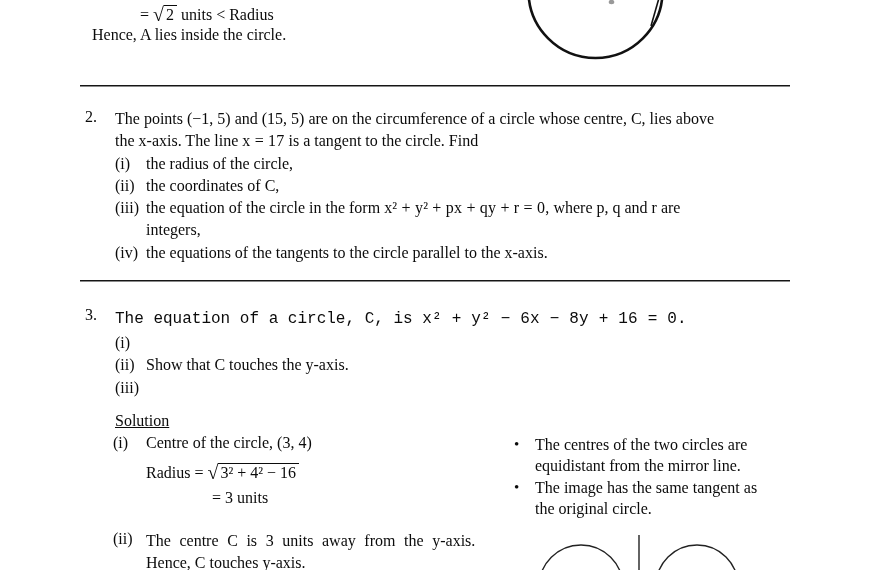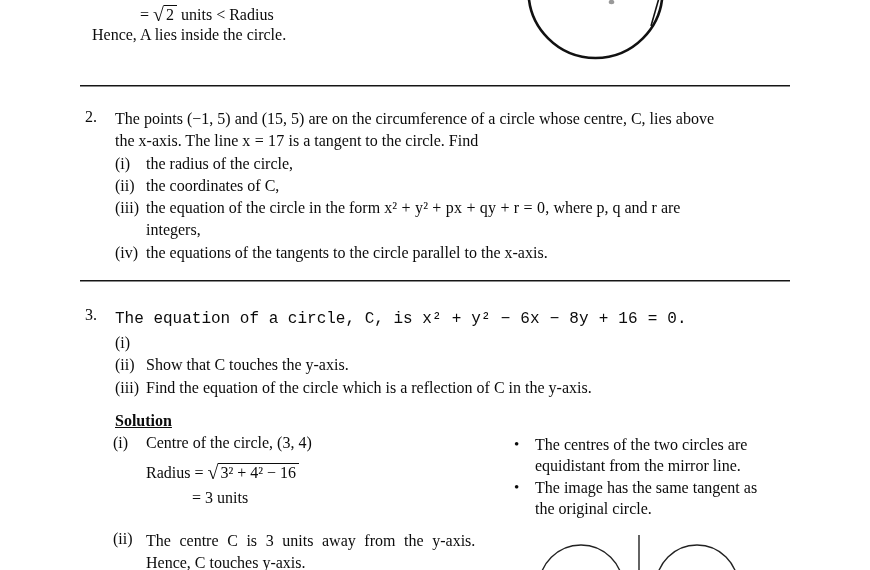--- a/index.html
+++ b/index.html
@@ -23,21 +23,21 @@
   .qline { line-height: 22.3px; white-space: nowrap; }
   .qline-tall { line-height: 26px; white-space: nowrap; font-family: Liberation Mono, monospace; }
   .subitem { display: flex; line-height: 22.3px; }
   .sublabel { width: 31px; flex: none; }
   .subtext { white-space: nowrap; }
   
   .math { letter-spacing: 0.2px; }
   .sqrt-sign { font-size: 20px; position: relative; top: 1px; }
   .radicand { display: inline-block; border-top: 1.5px solid #0b0b0b; padding: 0 3px 0 2px; }
   
-  .sol-heading { font-weight: bold; text-decoration: underline; }
+  .sol-heading { font-weight: normal; text-decoration: underline; }
   .note { display: flex; line-height: 21.4px; }
   .note-bullet { width: 21px; flex: none; font-size: 15px; }
   .justified-line { word-spacing: 4.6px; white-space: nowrap; }
   svg { display: block; }
 </style>
 </head>
 <body>
 
 <div class="abs line" style="left:140px; top:2px;"><span>= </span><span class="sqrt-sign">√</span><span class="radicand">2</span><span> units  &lt; Radius</span></div>
 <div class="abs line" style="left:92px; top:26px;">Hence, A lies inside the circle.</div>
@@ -87,34 +87,33 @@
     <div class="qline-tall"><span>The equation of a circle, C, is </span><span class="math">x² + y² − 6x − 8y + 16 = 0.</span></div>
     <div class="subitem">
       <div class="sublabel">(i)</div>
     </div>
     <div class="subitem">
       <div class="sublabel">(ii)</div>
       <div class="subtext">Show that C touches the y-axis.</div>
     </div>
     <div class="subitem">
       <div class="sublabel">(iii)</div>
-      <div class="subtext">Find the equation of the circle which is a reflection of C in the y-axis.</div>
     </div>
   </div>
 </div>
 
 <div class="abs line sol-heading" style="left:115px; top:412px;">Solution</div>
 
 <div class="abs qrow" style="left:113px; top:434px; width:400px;">
   <div class="sublabel" style="width:33px;">(i)</div>
   <div class="subtext">Centre of the circle, (3, 4)</div>
 </div>
 
 <div class="abs line" style="left:146px; top:460px;"><span>Radius = </span><span class="sqrt-sign">√</span><span class="radicand">3² + 4² − 16</span></div>
-<div class="abs line" style="left:192px; top:489px;">= 3 units</div>
+<div class="abs line" style="left:212px; top:489px;">= 3 units</div>
 
 <div class="abs" style="left:514px; top:434px; width:310px;">
   <div class="note">
     <div class="note-bullet">•</div>
     <div>
       <div class="line">The centres of the two circles are</div>
       <div class="line">equidistant from the mirror line.</div>
     </div>
   </div>
   <div class="note">

